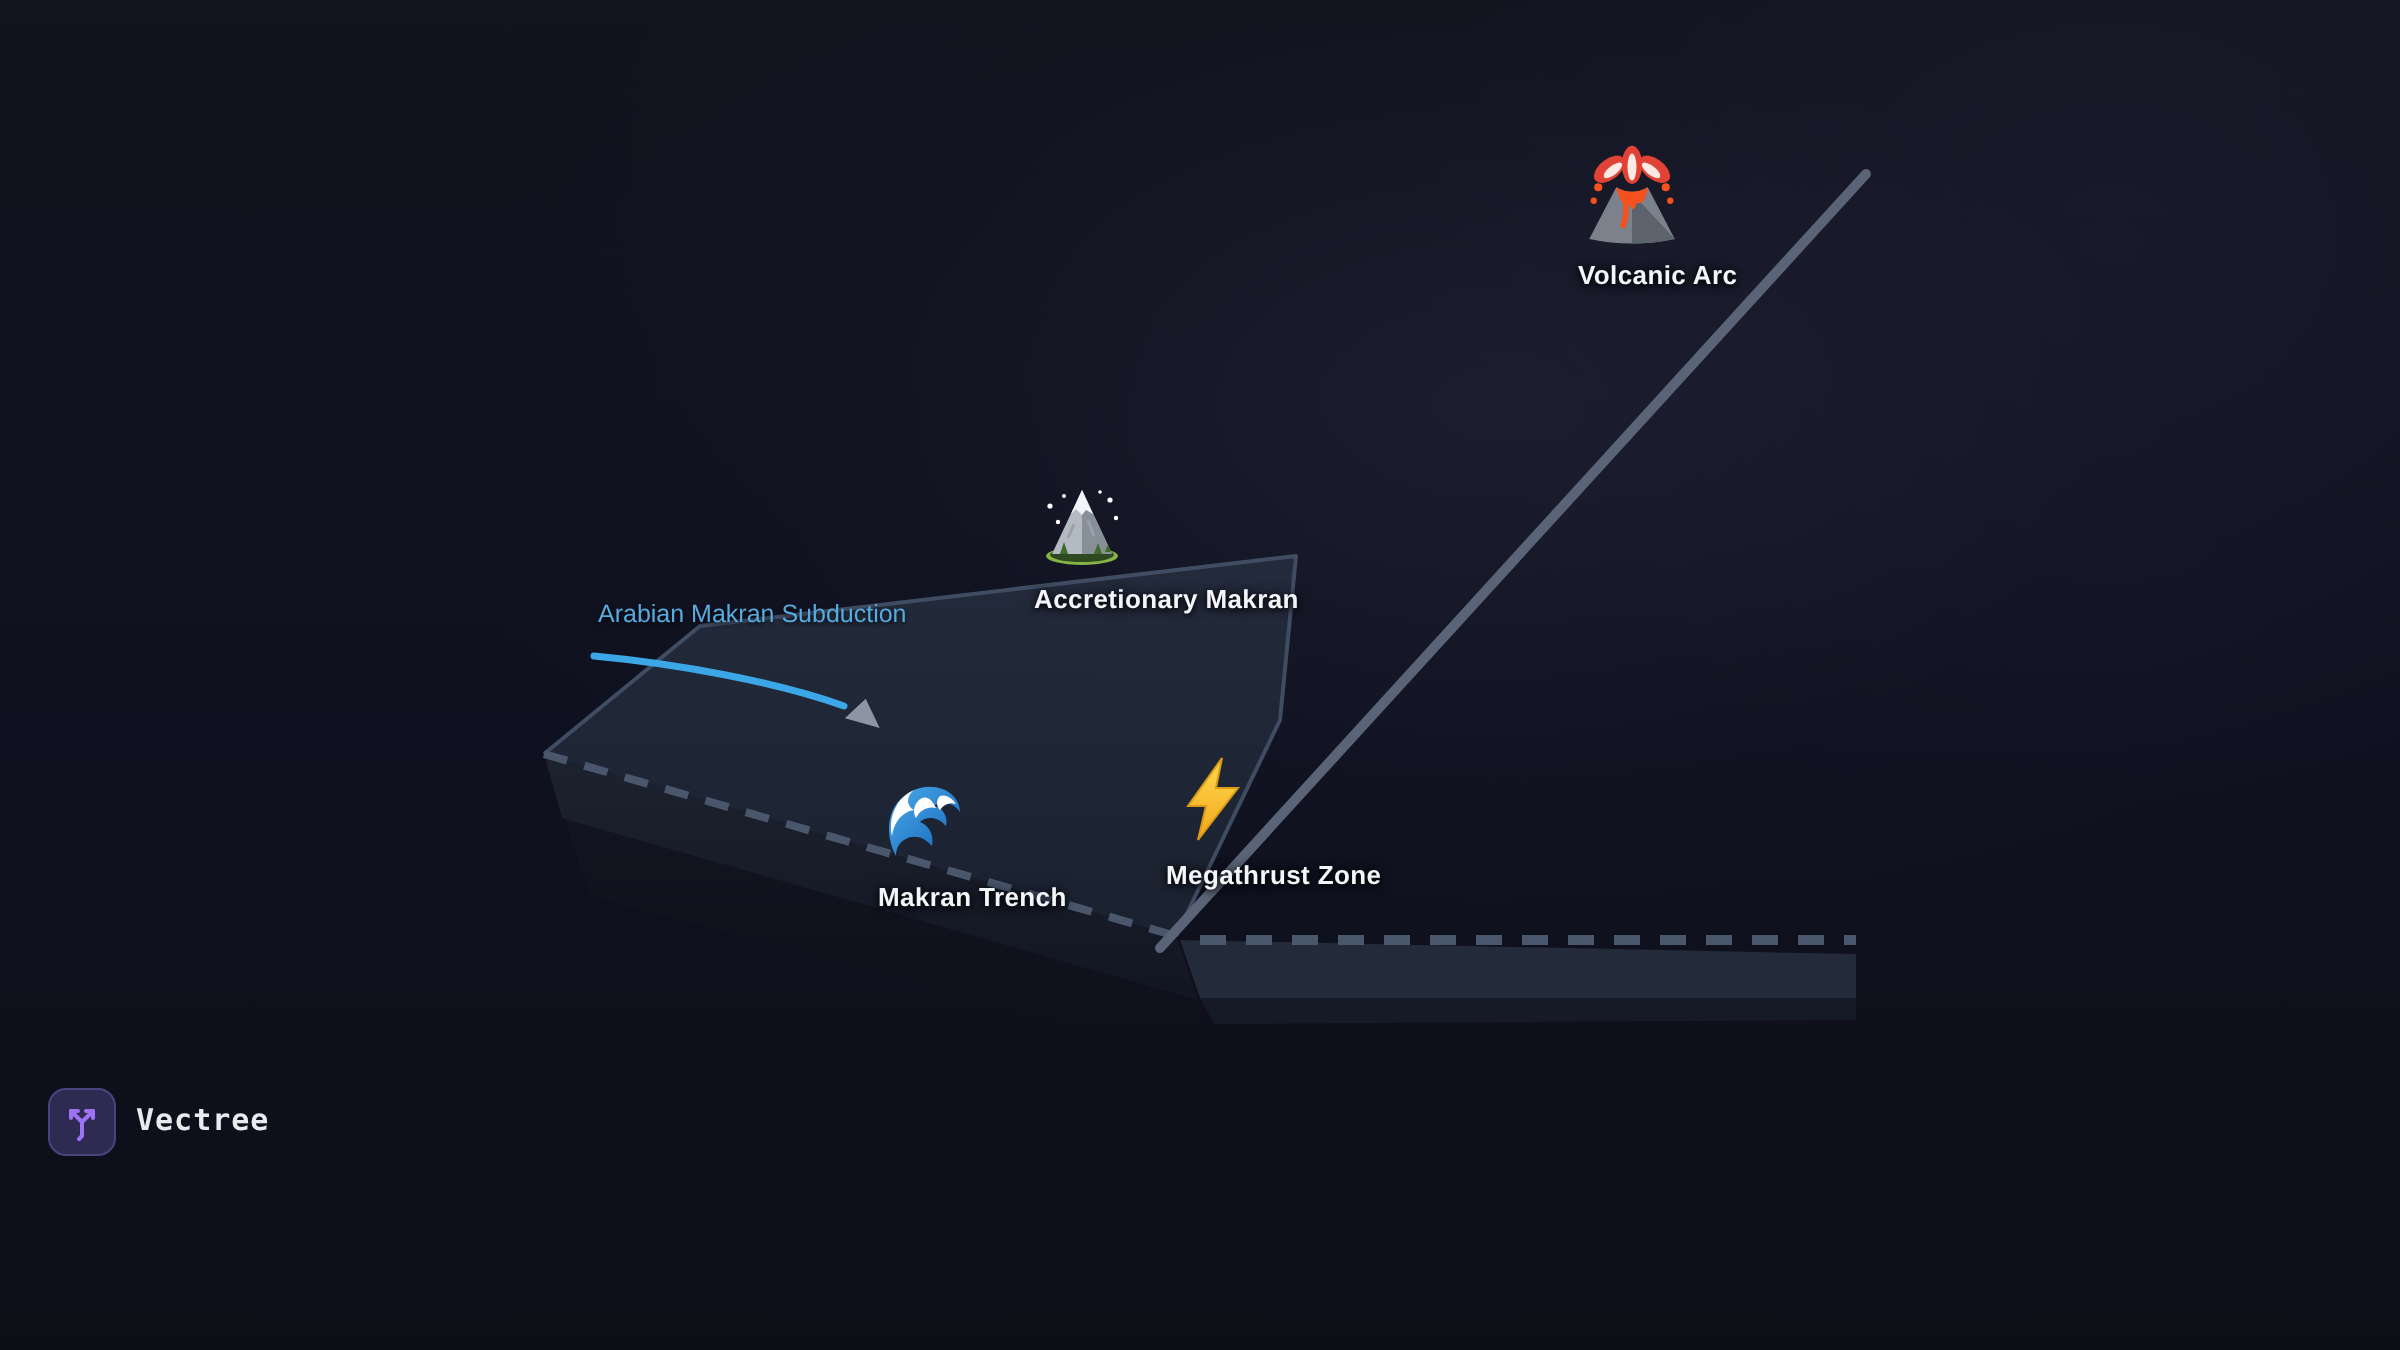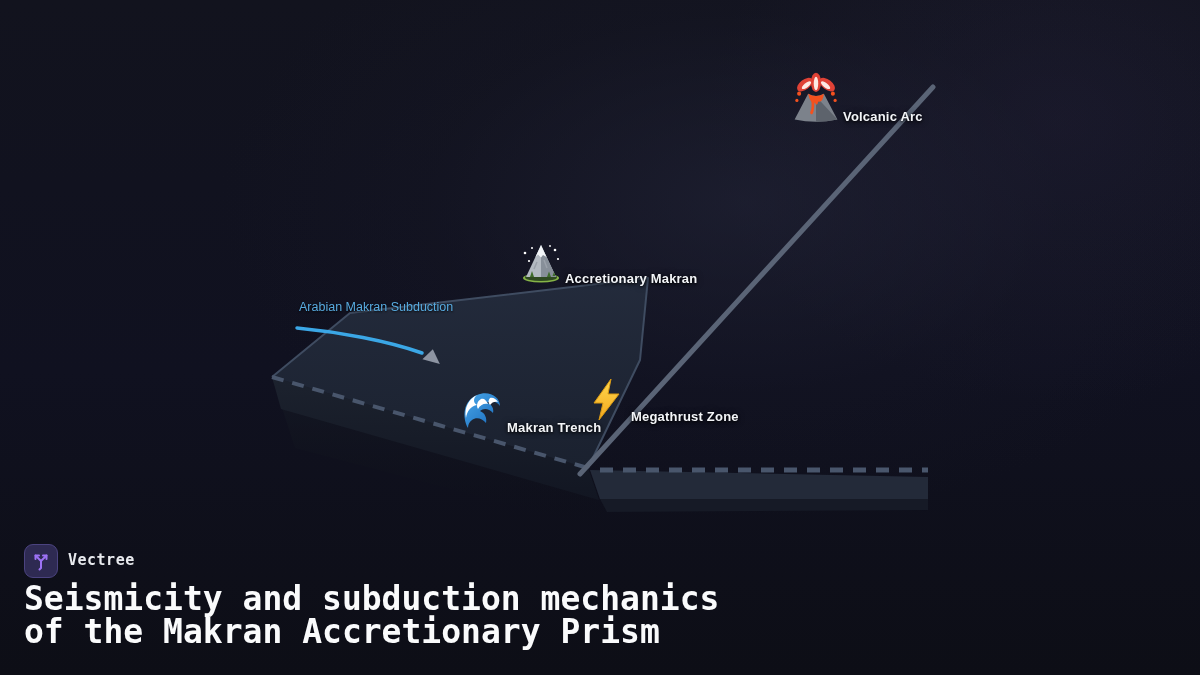--- a/index.html
+++ b/index.html
@@ -6,21 +6,21 @@
   html,body { background:#0b0c13; }
   #stage {
     position:relative; width:1200px; height:675px; overflow:hidden;
     font-family:"Liberation Sans", sans-serif;
     background:
       radial-gradient(ellipse 700px 420px at 62% 30%, rgba(36,38,58,.55) 0%, rgba(24,25,40,.25) 45%, rgba(0,0,0,0) 75%),
       radial-gradient(ellipse 500px 400px at 88% 18%, rgba(44,40,72,.30) 0%, rgba(0,0,0,0) 70%),
       linear-gradient(180deg, #12131e 0%, #101120 55%, #0d0e16 100%);
   }
   #scene { position:absolute; left:0; top:0; }
-  .node { position:absolute; width:200px; display:flex; align-items:flex-end; }
+  .node { position:absolute; width:200px; display:flex; flex-direction:column; align-items:flex-start; }
   .node .ico { display:block; }
   .node-label {
     margin-top:6px; font-size:13px; font-weight:bold; color:#f3f5f8;
     text-shadow:0 1px 3px rgba(0,0,0,.9), 0 0 6px rgba(0,0,0,.6);
     white-space:nowrap; letter-spacing:.2px;
   }
   .annotation {
     position:absolute; left:299px; top:300px; font-size:12.5px; color:#58abe0;
     white-space:nowrap; text-shadow:0 1px 2px rgba(0,0,0,.8);
   }
@@ -117,21 +117,21 @@
         <circle cx="15" cy="10" r="1"></circle>
           <circle cx="38" cy="12" r="1.3"></circle>
         <circle cx="41" cy="21" r="1.1"></circle>
           <circle cx="33" cy="8" r="0.9"></circle>
       </g>
     </svg>
     <div class="node-label">Accretionary Makran</div>
   </div>
 
 
-  <div class="node" style="left:459px; top:387px;">
+  <div class="node" style="left:439px; top:387px;">
     <svg class="ico" width="48" height="48" viewBox="0 0 48 48">
       <defs>
         <linearGradient id="wv" x1="0" y1="0" x2="1" y2="1">
           <stop offset="0" stop-color="#4aa9ea"></stop>
             <stop offset="1" stop-color="#1565b8"></stop>
         </linearGradient>
       </defs>
       <path d="M9,41 C3,30 4,14 18,8 C30,3 41,10 41,19 C38,14 31,13 28,16 C33,17 35,22 34,26 C30,21 24,21 21,24 C26,26 28,31 27,36 C23,31 17,30 13,33 C10,35 9,38 9,41 Z" fill="url(#wv)"></path>
       <path d="M18,8 C9,12 5,22 7,31 C8,24 12,19 18,18 C14,16 14,11 18,8 Z" fill="#ffffff"></path>
       <path d="M22,12 C18,14 17,19 19,22 C21,18 25,16 29,17 C27,13 25,11 22,12 Z" fill="#ffffff"></path>
@@ -159,19 +159,15 @@
         <path d="M12,12 L6.5,6.5"></path>
           <path d="M12,12 L17.5,6.5"></path>
         <path d="M12,12 L12,19 L10.5,20.5"></path>
         <path d="M6.5,10 L6.5,6.5 L10,6.5"></path>
         <path d="M14,6.5 L17.5,6.5 L17.5,10"></path>
       </g>
     </svg>
   </div>
   <div class="brand-name">Vectree</div>
 
-  <div class="main-title">
-    <div>Seismicity and subduction mechanics</div>
-    <div>of the Makran Accretionary Prism</div>
-  </div>
 
 
 </div>
 
 </body></html>

